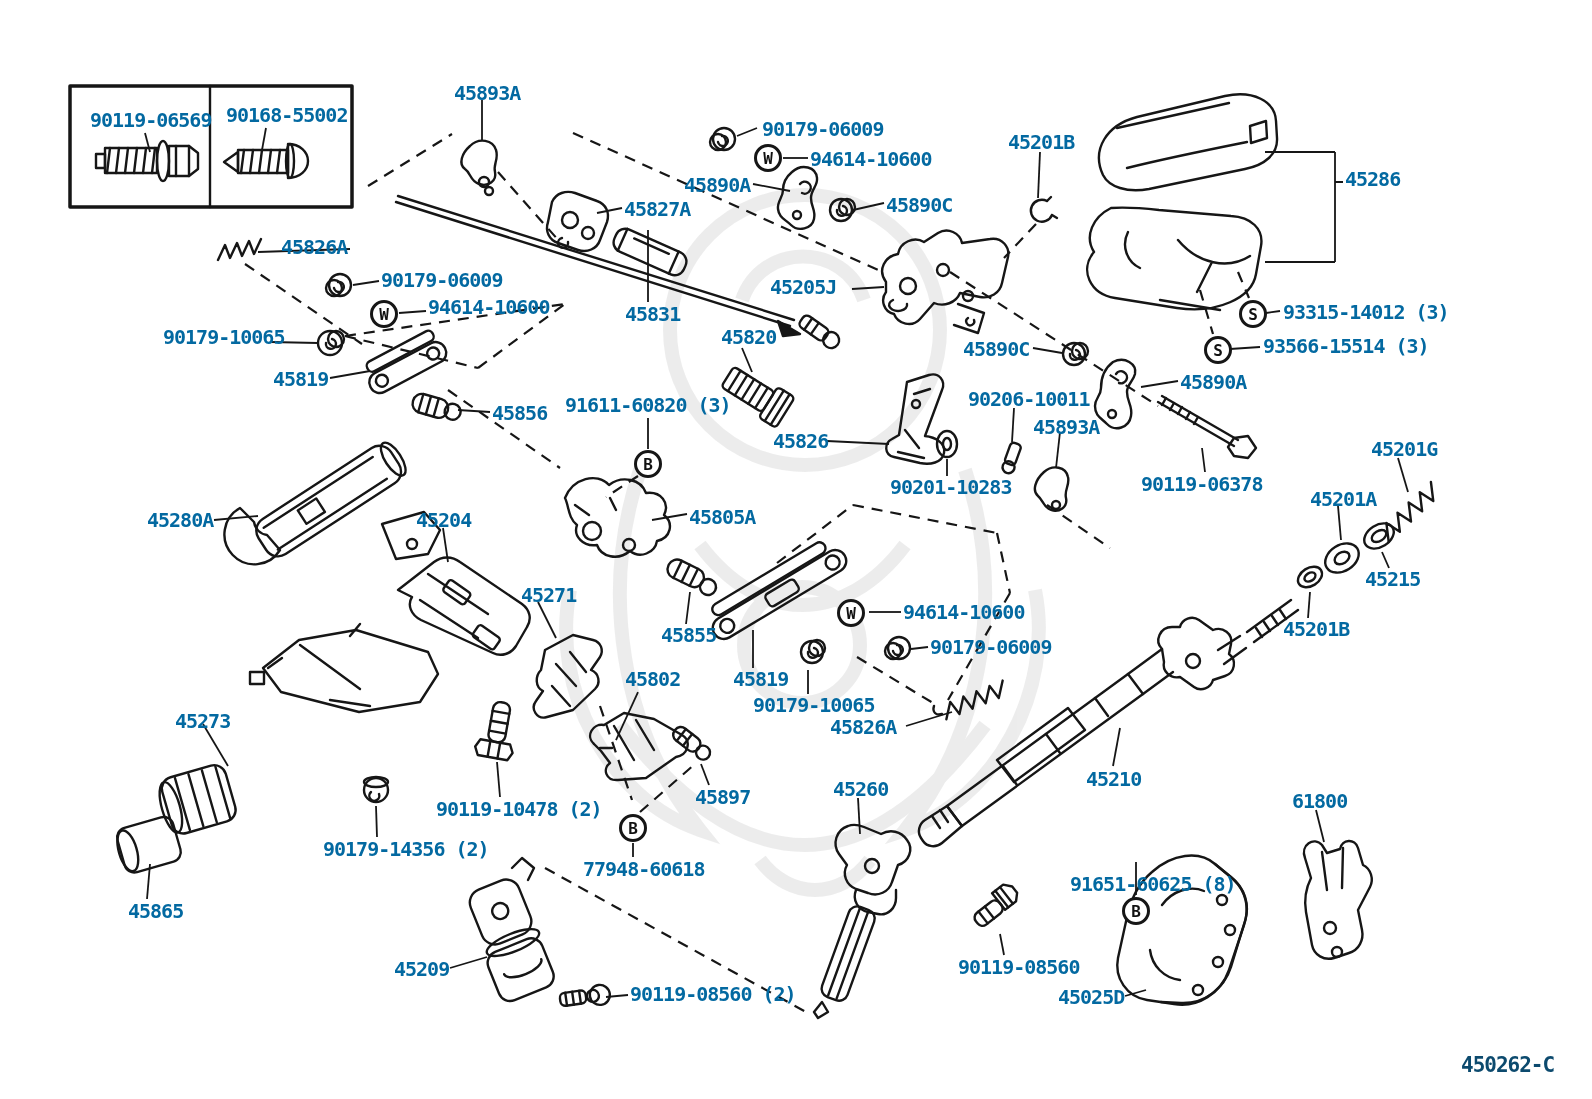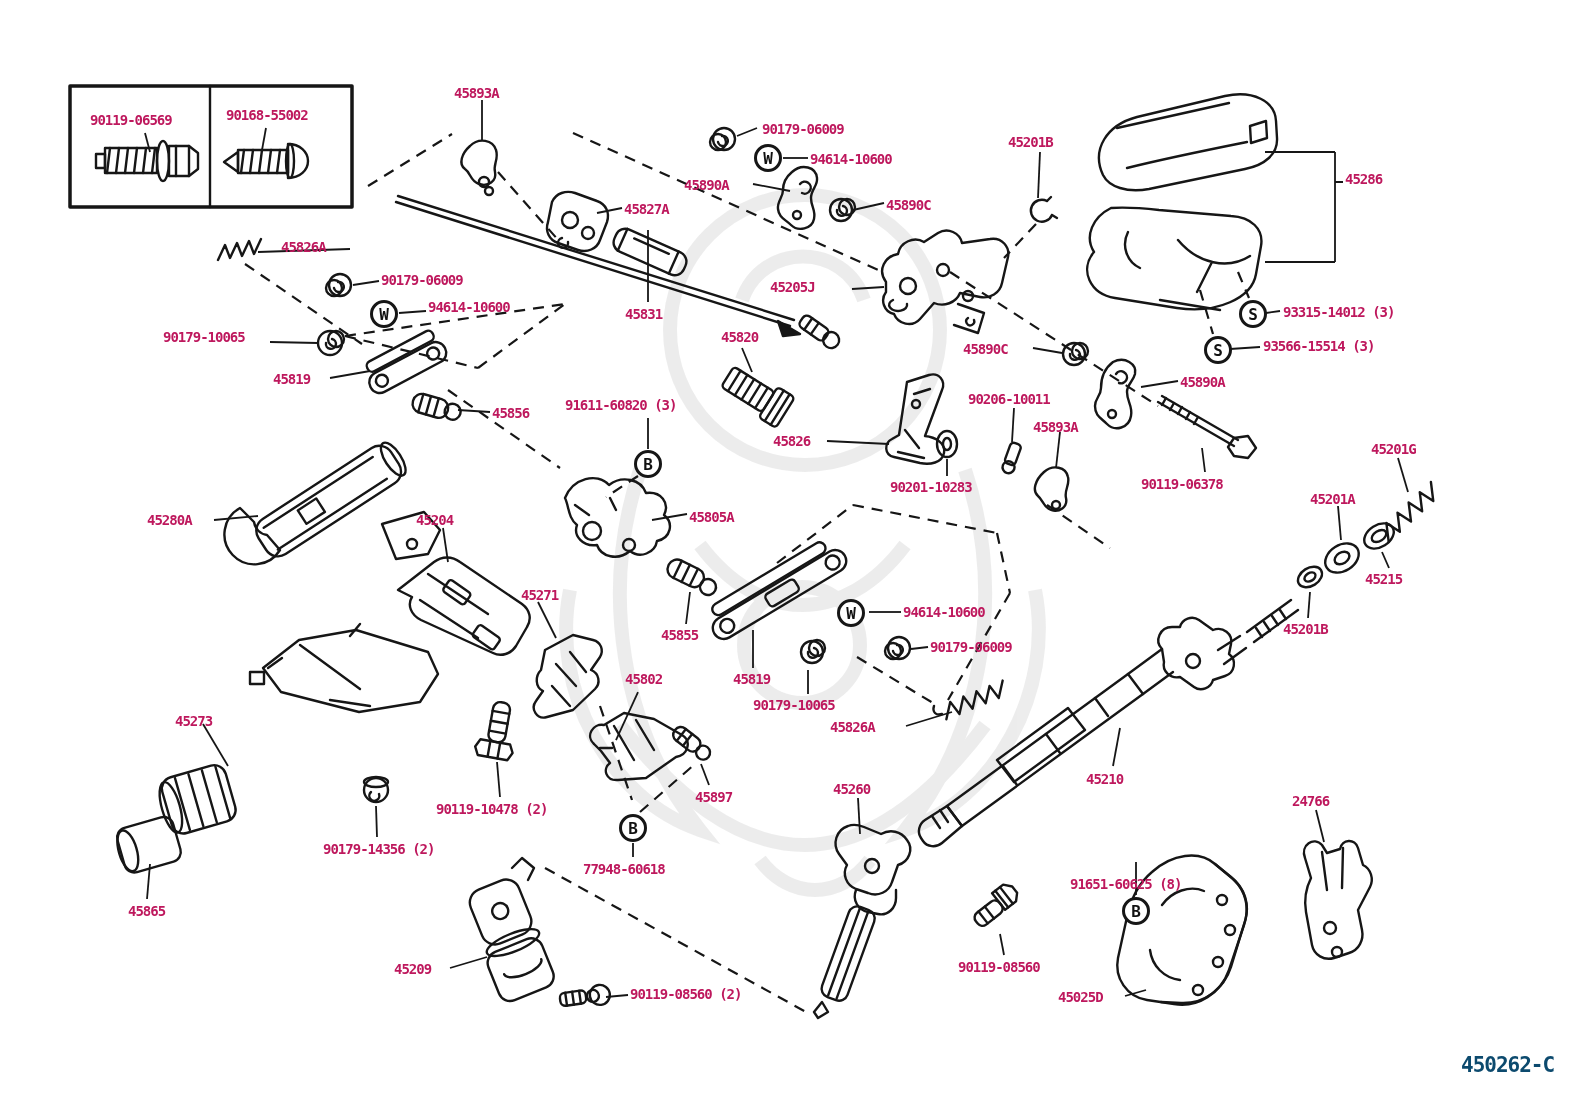--- a/index.html
+++ b/index.html
@@ -1,20 +1,20 @@
 <!DOCTYPE html>
 <html><head>
 <meta charset="utf-8">
 <style>
   html,body{margin:0;padding:0;background:#ffffff;}
   .stage{position:relative;width:1592px;height:1099px;background:#ffffff;overflow:hidden;
          font-family:"DejaVu Sans Mono", monospace;}
   svg.art{position:absolute;left:0;top:0;width:1592px;height:1099px;}
-  .lbl{position:absolute;font-weight:bold;font-size:14px;line-height:19px;letter-spacing:-1px;
-       color:#be185d;white-space:nowrap;}
+  .lbl{position:absolute;font-weight:bold;font-size:20px;line-height:19px;letter-spacing:-1px;
+       color:#0369a1;white-space:nowrap;}
   .marker{position:absolute;width:28px;height:28px;border:3px solid #161616;border-radius:50%;
           box-sizing:border-box;display:flex;align-items:center;justify-content:center;
           font-weight:bold;font-size:16px;color:#111;background:#fff;}
   .code{position:absolute;font-weight:bold;font-size:21px;letter-spacing:-1px;color:#0c4a6e;}
 </style>
 </head>
 <body>
 
 <div class="stage">
 
@@ -494,21 +494,21 @@
 <div class="lbl" style="left:436px;top:800px">90119-10478 (2)</div>
 <div class="lbl" style="left:323px;top:840px">90179-14356 (2)</div>
 <div class="lbl" style="left:128px;top:902px">45865</div>
 <div class="lbl" style="left:695px;top:788px">45897</div>
 <div class="lbl" style="left:833px;top:780px">45260</div>
 <div class="lbl" style="left:583px;top:860px">77948-60618</div>
 <div class="lbl" style="left:394px;top:960px">45209</div>
 <div class="lbl" style="left:630px;top:985px">90119-08560 (2)</div>
 <div class="lbl" style="left:958px;top:958px">90119-08560</div>
 <div class="lbl" style="left:1070px;top:875px">91651-60625 (8)</div>
-<div class="lbl" style="left:1292px;top:792px">24766</div>
+<div class="lbl" style="left:1292px;top:792px">61800</div>
 <div class="lbl" style="left:1058px;top:988px">45025D</div>
 
 <div class="marker" style="left:754px;top:144px">W</div>
 <div class="marker" style="left:370px;top:300px">W</div>
 <div class="marker" style="left:837px;top:599px">W</div>
 <div class="marker" style="left:1239px;top:300px">S</div>
 <div class="marker" style="left:1204px;top:336px">S</div>
 <div class="marker" style="left:634px;top:450px">B</div>
 <div class="marker" style="left:619px;top:814px">B</div>
 <div class="marker" style="left:1122px;top:897px">B</div>

